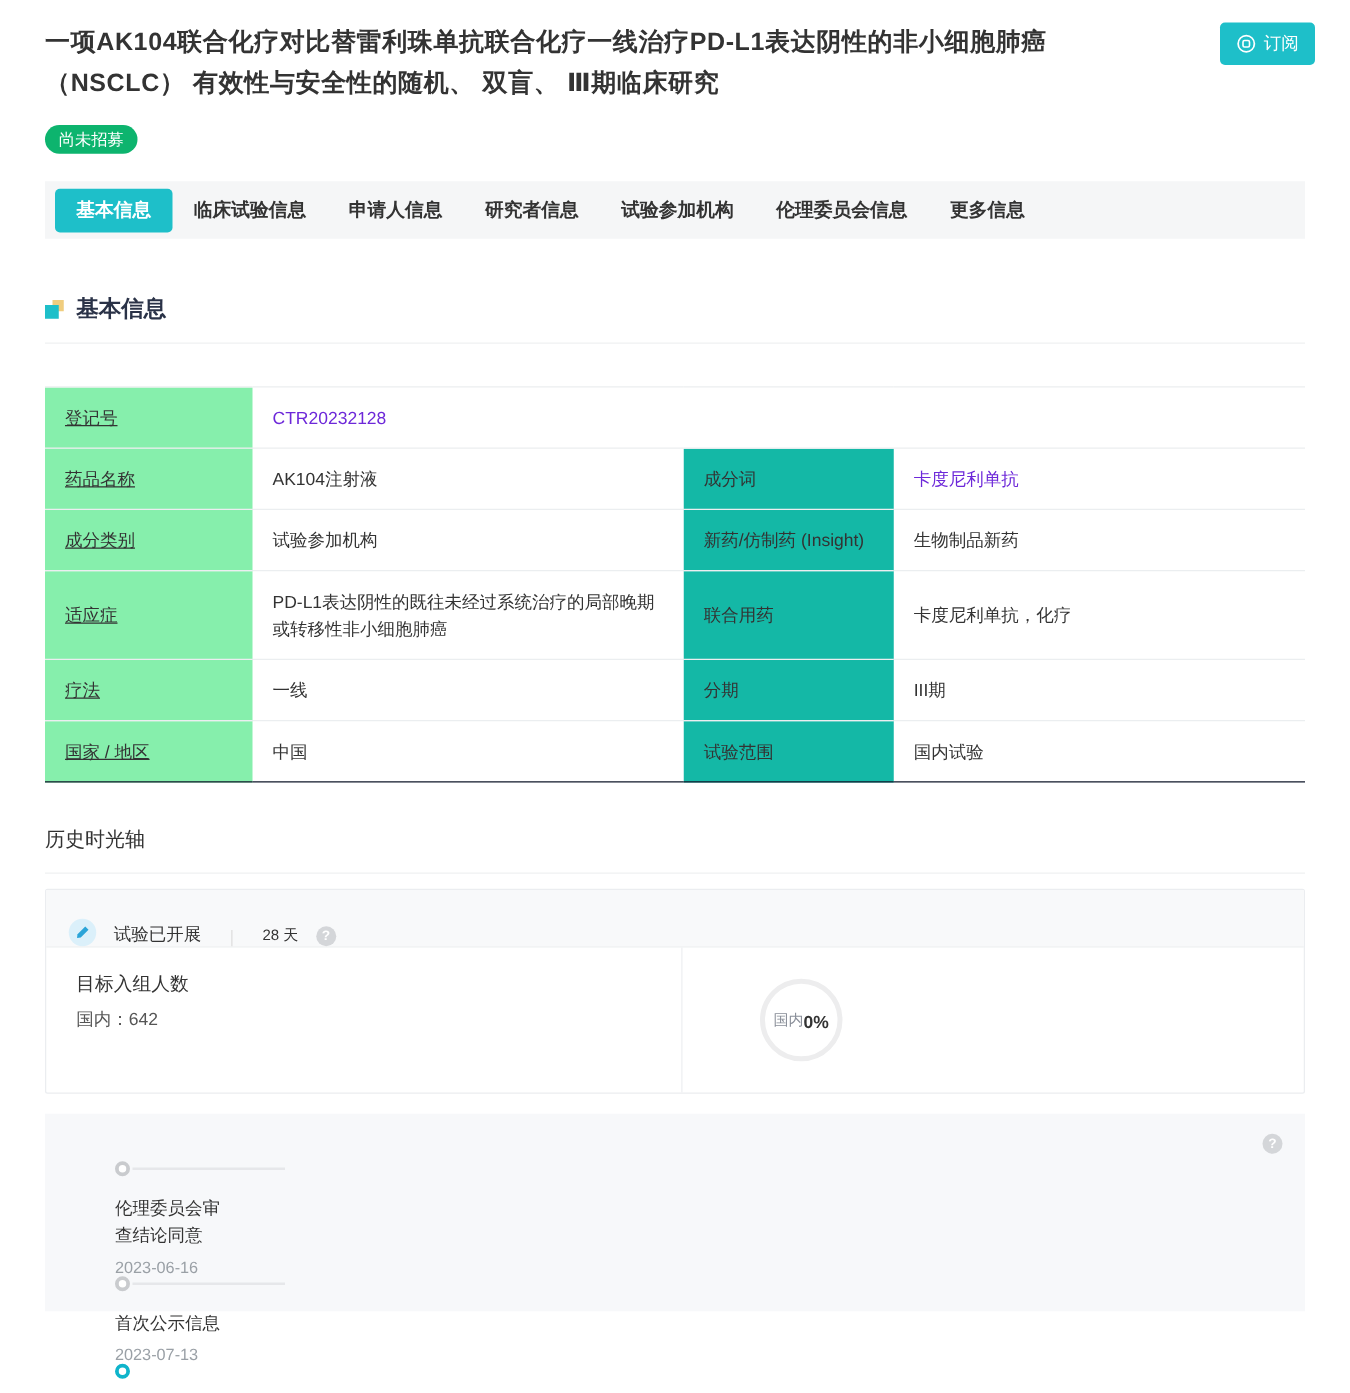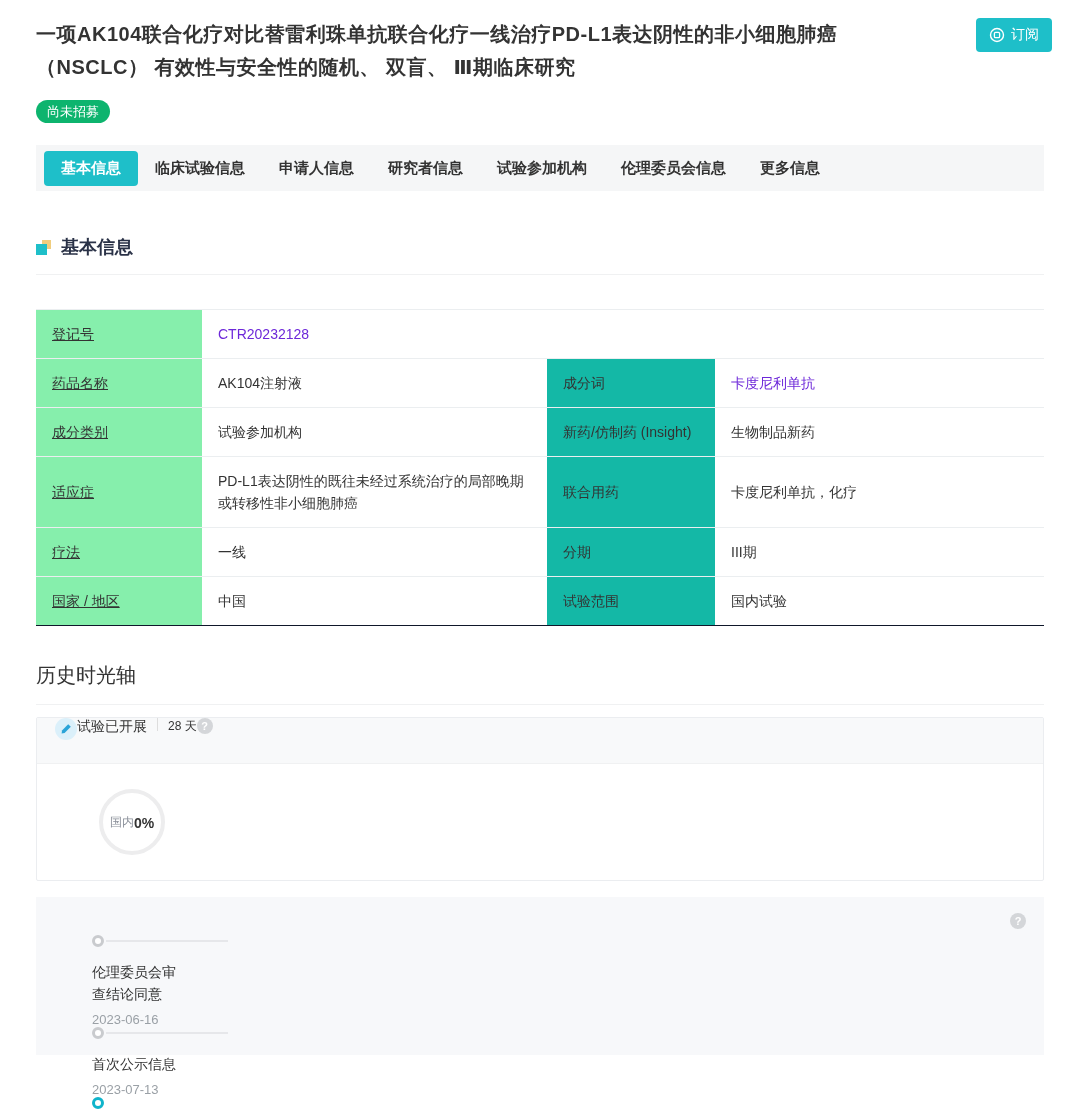--- a/index.html
+++ b/index.html
@@ -34,23 +34,23 @@
   td.lbl { width:166px; background:#86efac; color:#333;text-decoration:underline; }
   td.val1 { width:345px; }
   td.lbl2 { width:168px; background:#14b8a6; }
   a.lnk { color:#6d28d9; text-decoration:none; cursor:pointer; }
   .company-line { color:#35bbd4; }
   .pipe { display:inline-block; width:1px; height:13px; background:#ddd; margin:0 10px; vertical-align:-1px; }
   .go-icon { display:inline-flex; align-items:center; justify-content:center; width:15px; height:15px;
     border-radius:50%; background:#1ebfc9; color:#fff; font-size:10px; line-height:1; vertical-align:-2px; margin-right:4px; }
 
   
-  .hist-heading { margin-top:36px; font-size:20px; color:#333; font-weight:500; }
+  .hist-heading { margin-top:36px; font-size:16px; color:#333; font-weight:500; }
   .card { margin-top:12px; border:1px solid #ebedf0; border-radius:2px; }
-  .card-head { height:46px; background:#f8f9fa; display:flex; align-items:flex-start; padding:0 18px; gap:0; border-bottom:1px solid #f0f1f2; }
+  .card-head { height:46px; background:#f8f9fa; display:flex; align-items:flex-end; padding:0 18px; gap:14px; border-bottom:1px solid #f0f1f2; }
   .pen-badge { width:22px; height:22px; border-radius:50%; background:#dbf0fa; display:flex; align-items:center; justify-content:center; }
   .card-head .t { font-size:14px; color:#333; font-weight:500; }
   .days { font-size:12px; color:#333; font-weight:500; }
   .q-icon { width:16px; height:16px; border-radius:50%; background:#d4d6d9; color:#fff; font-size:11px; font-weight:bold;
     display:flex; align-items:center; justify-content:center; cursor:pointer; }
   .card-body { display:flex; height:116px; }
   .enroll { width:509px; padding:20px 24px; border-right:1px solid #eef0f2; }
   .enroll .h { font-size:15px; font-weight:500; color:#333; }
   .enroll .v { margin-top:10px; font-size:14px; color:#555; }
   .ring-wrap { flex:1; display:flex; align-items:center; padding-left:62px; }
@@ -154,20 +154,24 @@
         <svg width="12" height="12" viewBox="0 0 12 12">
             <path d="M8.2 1.2 L10.8 3.8 L4.6 10 L1.6 10.4 L2 7.4 Z" fill="#2aa4d8"></path>
           </svg>
       </span>
       <span class="t">试验已开展</span>
       <span class="pipe"></span>
       <span class="days">28 天</span>
       <span class="q-icon">?</span>
     </div>
     <div class="card-body">
+      <div class="enroll">
+        <div class="h">目标入组人数</div>
+        <div class="v">国内：642</div>
+      </div>
       <div class="ring-wrap">
         <div class="ring">
           <span class="rl">国内</span>
           <span class="rp">0%</span>
         </div>
       </div>
     </div>
   </div>
 
   <div class="tl-card">

